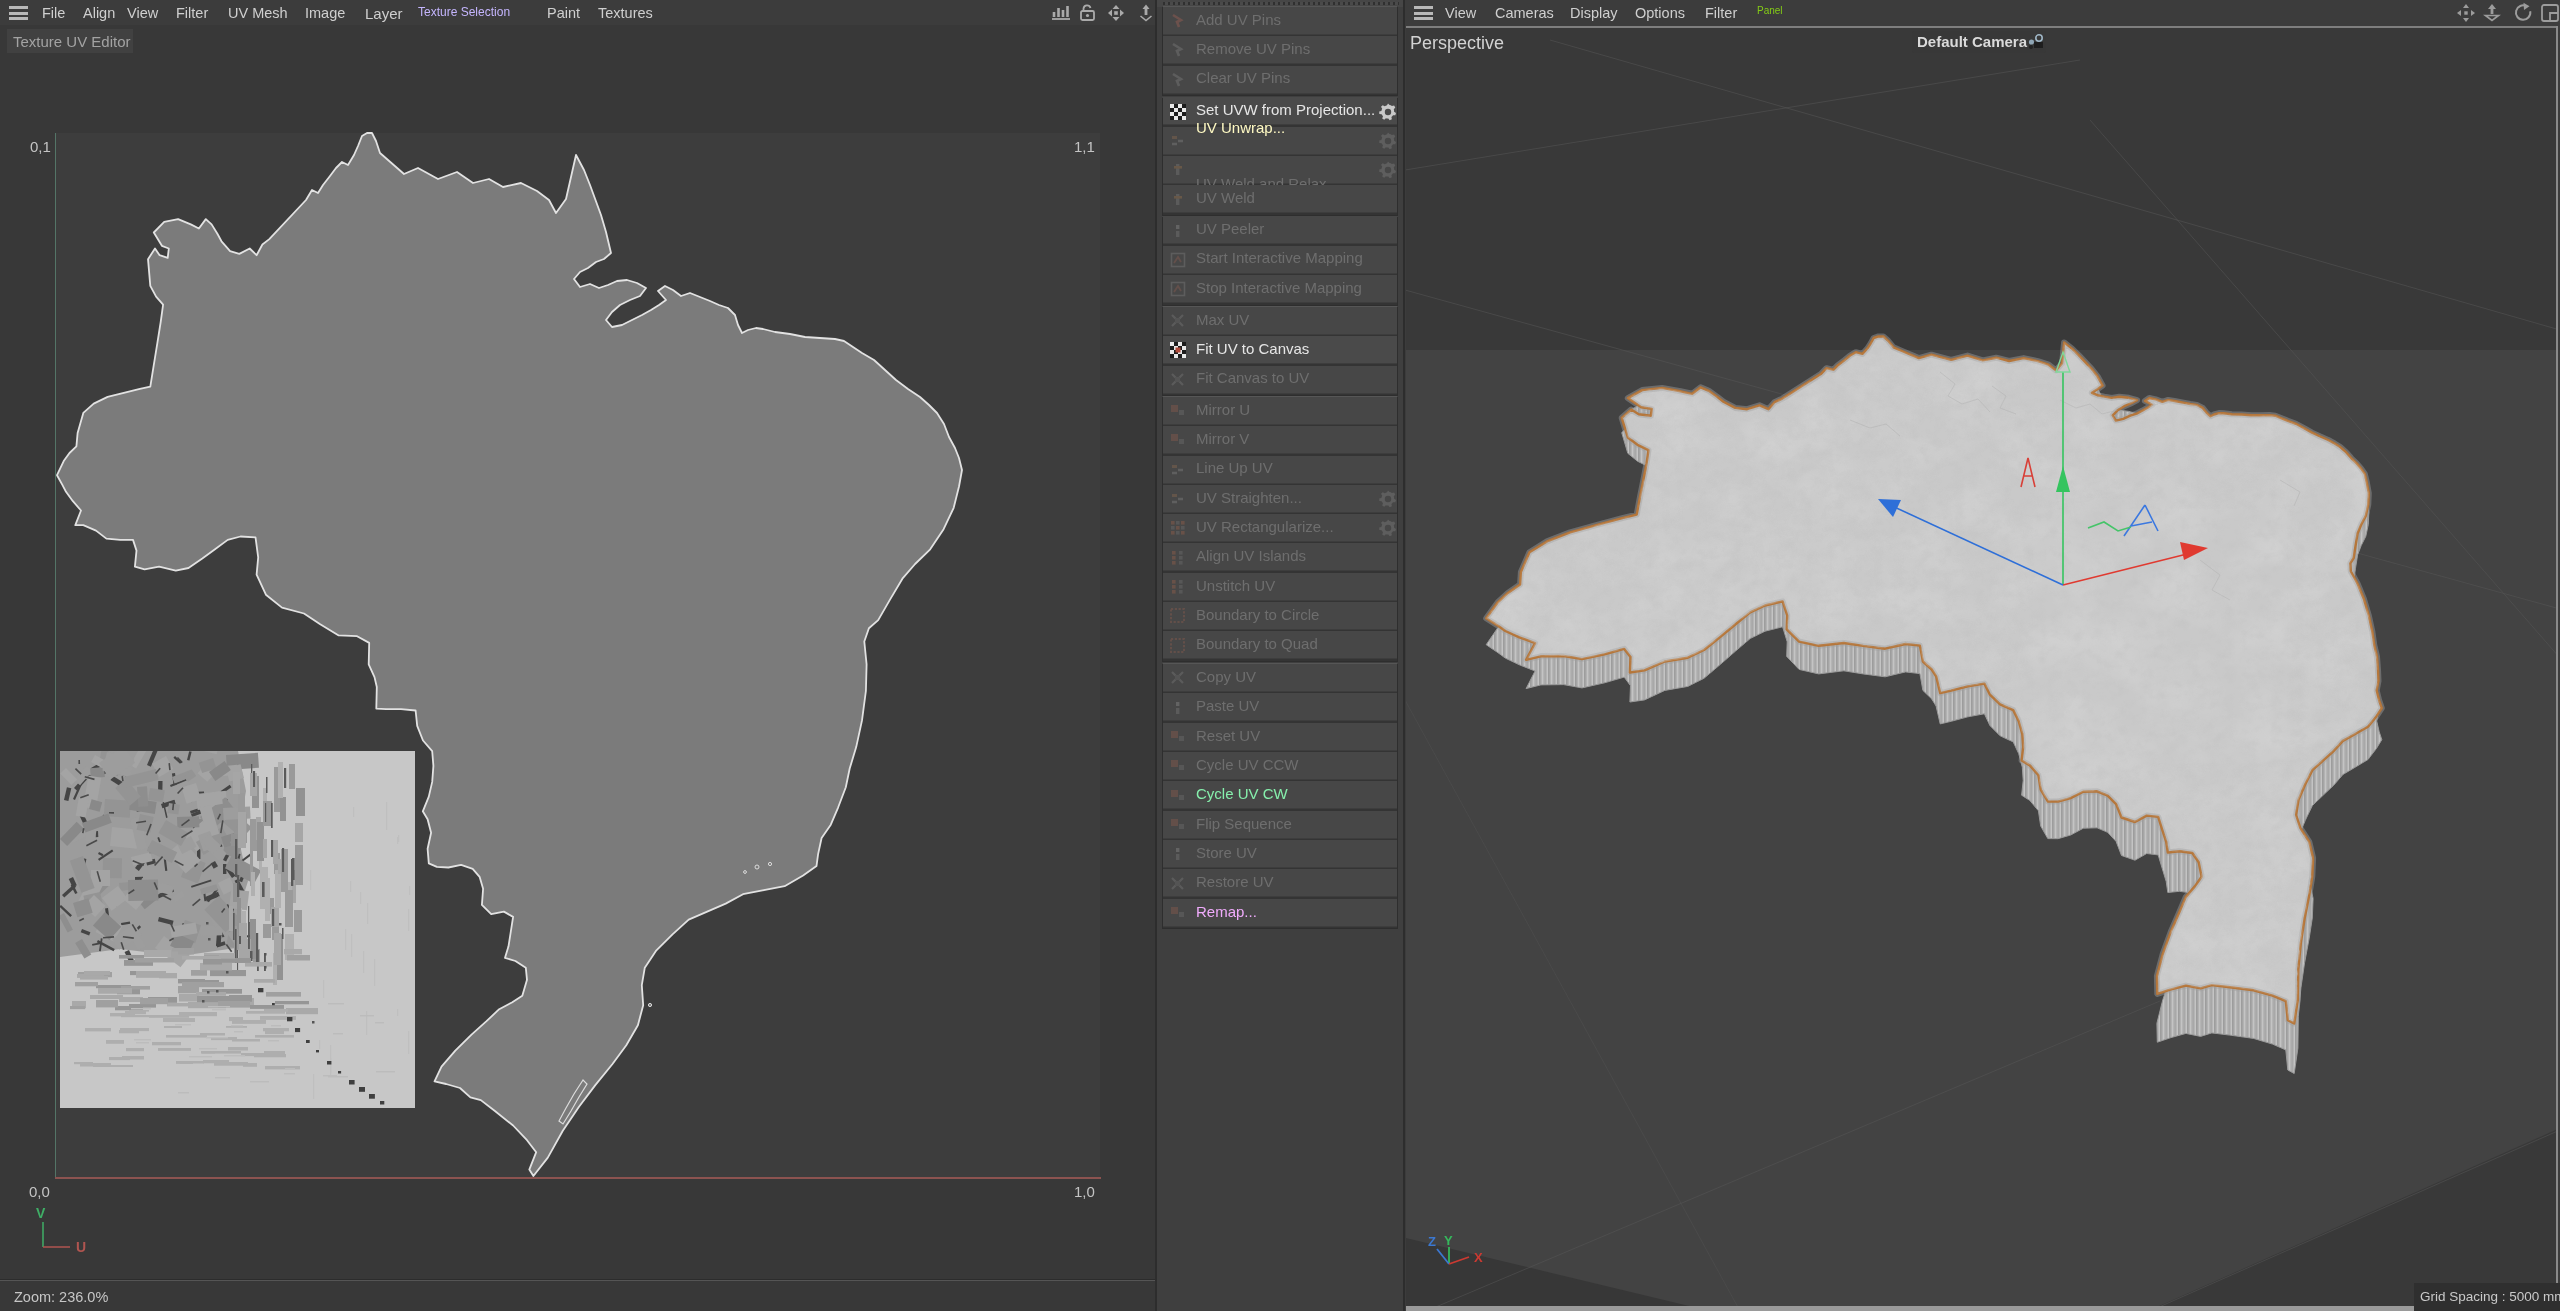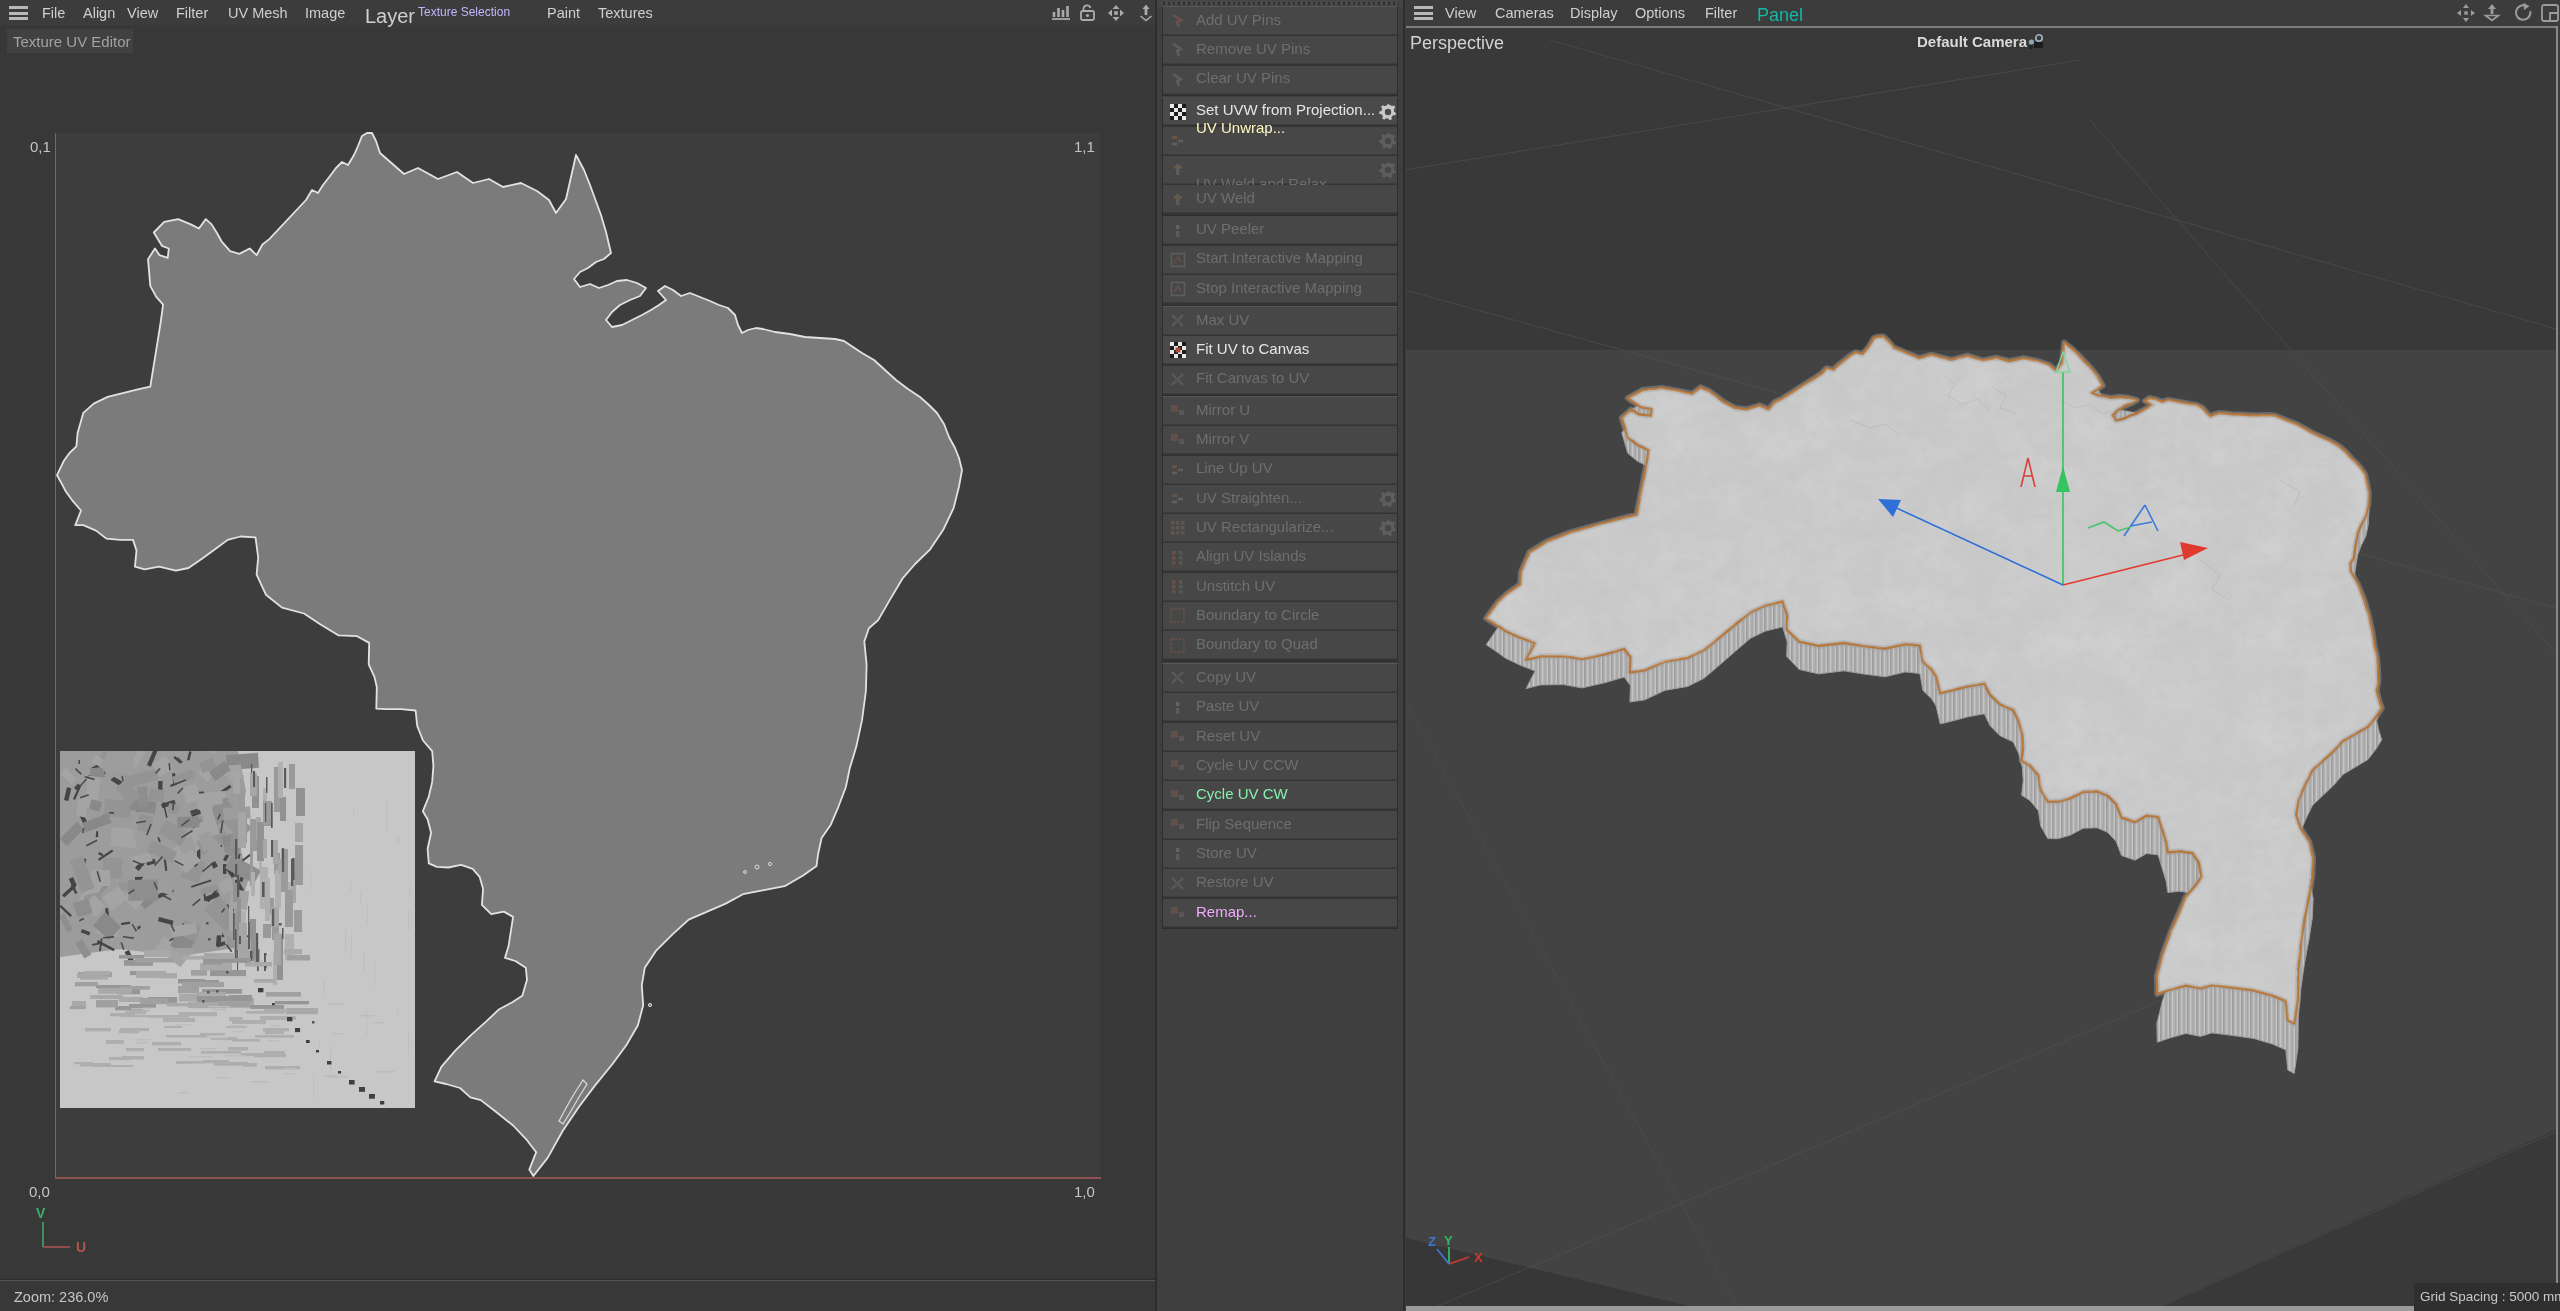--- a/index.html
+++ b/index.html
@@ -879,30 +879,30 @@
 </svg>
 <div class="abs" style="left:1406px;top:26px;width:1151px;height:1.5px;background:#7e7e7e"></div>
 <div class="abs" style="left:2556px;top:26px;width:1.5px;height:1285px;background:#8a8a8a"></div>
 <div class="abs" style="left:1406px;top:1306px;width:1151px;height:5px;background:#9a9a9a"></div>
 <div style="position:absolute;left:42px;top:5px;font-size:14.5px;color:#cfcfcf">File</div>
 <div style="position:absolute;left:83px;top:5px;font-size:14.5px;color:#cfcfcf">Align</div>
 <div style="position:absolute;left:127px;top:5px;font-size:14.5px;color:#cfcfcf">View</div>
 <div style="position:absolute;left:176px;top:5px;font-size:14.5px;color:#cfcfcf">Filter</div>
 <div style="position:absolute;left:228px;top:5px;font-size:14.5px;color:#cfcfcf">UV Mesh</div>
 <div style="position:absolute;left:305px;top:5px;font-size:14.5px;color:#cfcfcf">Image</div>
-<div style="position:absolute;left:365px;top:5px;font-size:20px;color:#cfcfcf">Layer</div>
+<div style="position:absolute;left:365px;top:5px;font-size:15px;color:#cfcfcf">Layer</div>
 <div style="position:absolute;left:418px;top:5px;font-size:12px;color:#c4b5fd">Texture Selection</div>
 <div style="position:absolute;left:547px;top:5px;font-size:14.5px;color:#cfcfcf">Paint</div>
 <div style="position:absolute;left:598px;top:5px;font-size:14.5px;color:#cfcfcf">Textures</div>
 <div style="position:absolute;left:1445px;top:5px;font-size:14.5px;color:#cfcfcf">View</div>
 <div style="position:absolute;left:1495px;top:5px;font-size:14.5px;color:#cfcfcf">Cameras</div>
 <div style="position:absolute;left:1570px;top:5px;font-size:14.5px;color:#cfcfcf">Display</div>
 <div style="position:absolute;left:1635px;top:5px;font-size:14.5px;color:#cfcfcf">Options</div>
 <div style="position:absolute;left:1705px;top:5px;font-size:14.5px;color:#cfcfcf">Filter</div>
-<div style="position:absolute;left:1757px;top:5px;font-size:18px;color:#14b8a6">Panel</div>
+<div style="position:absolute;left:1757px;top:5px;font-size:10px;color:#84cc16">Panel</div>
 
 <svg style="position:absolute;left:2454px;top:2px" width="106" height="22" viewBox="0 0 106 22">
  <g fill="#9c9c9c">
   <path d="M12 2 L15 6 L9 6 Z"></path>
       <path d="M12 20 L15 16 L9 16 Z"></path>
   <path d="M3 11 L7 8 L7 14 Z"></path>
       <path d="M21 11 L17 8 L17 14 Z"></path>
   <rect x="10.3" y="9.3" width="3.4" height="3.4"></rect>
  </g>
  <g fill="#9c9c9c">

